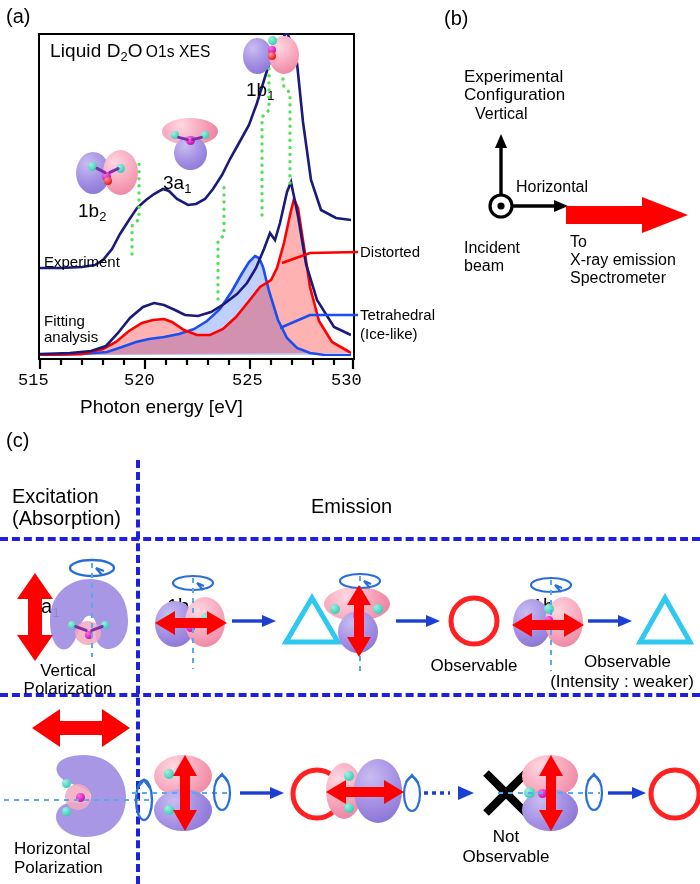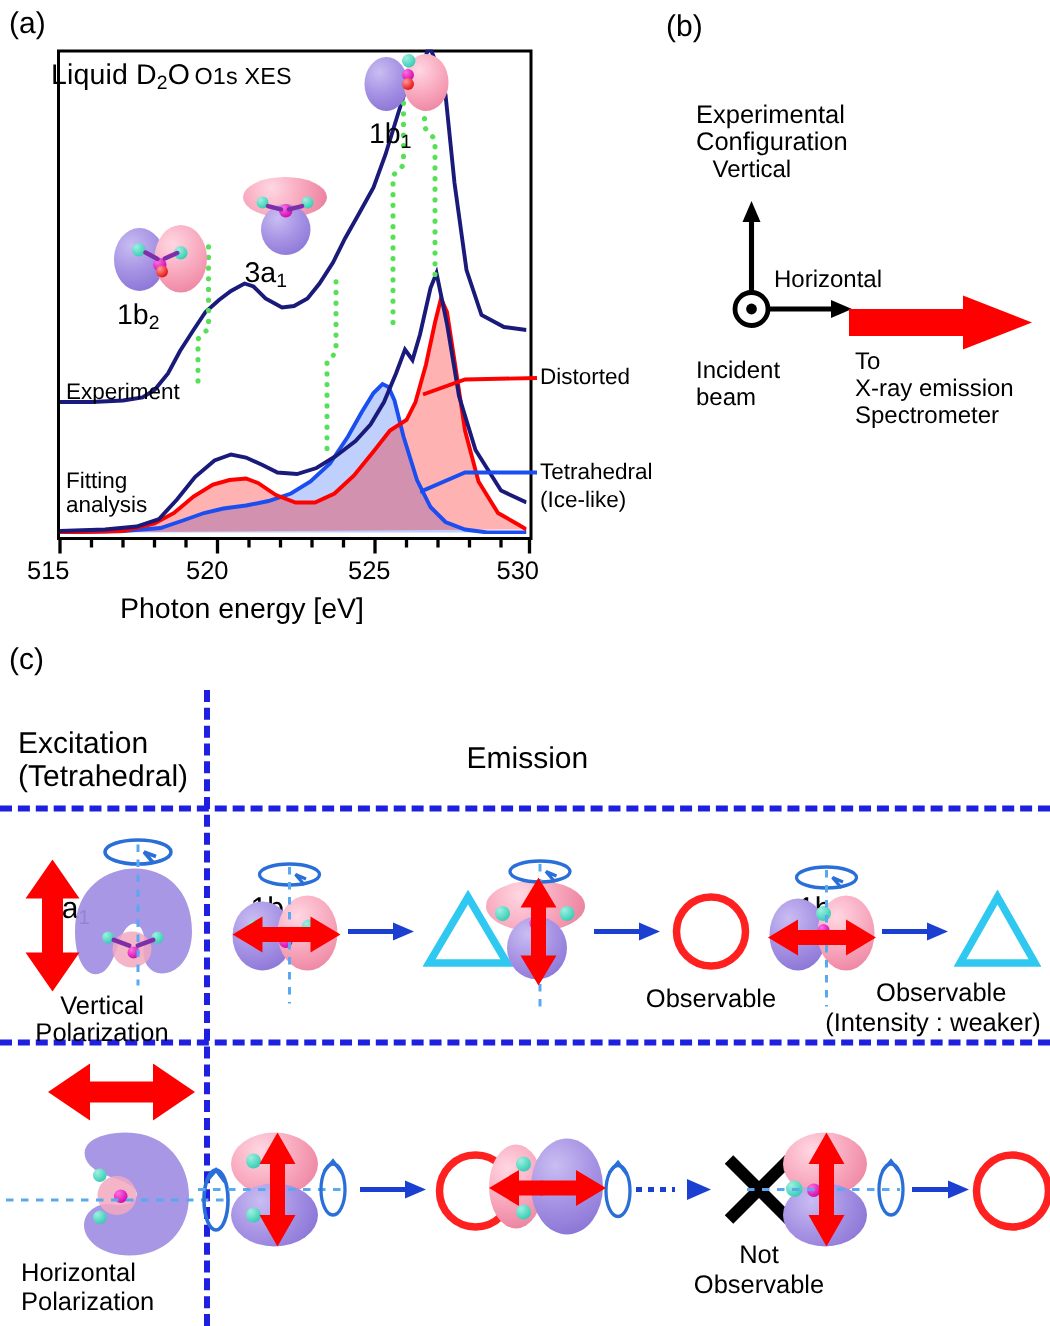--- a/index.html
+++ b/index.html
@@ -15,21 +15,21 @@
   #panel-a{left:0;top:0;width:430px;height:420px;}
   #plot-frame{left:38px;top:33px;width:317px;height:327px;
               border:2.5px solid #000;box-sizing:border-box;background:#fff;}
   #plot-svg{left:38px;top:33px;}
   .plot-title{font-size:19px;letter-spacing:.1px;}
   .plot-sub{font-size:15px;}
   .sub{font-size:.68em;vertical-align:-0.28em;}
   .small-cap{font-size:.82em;}
   .mo-label{font-size:19px;}
   .curve-label{font-size:15px;}
-  .tick-label{font-size:17px;}
+  .tick-label{font-size:17px;font-family:Liberation Mono, monospace;}
   .axis-title{font-size:19px;}
   #ylabel{left:-48px;top:160px;width:190px;text-align:center;
           transform:rotate(-90deg);font-size:18px;}
 
   
   .orb{position:absolute;border-radius:50%;}
   .orb-pink{background:radial-gradient(circle at 34% 28%, #ffd7e2 0%, #f9aec2 42%, #f08da8 78%, #e07b97 100%);}
   .orb-blue{background:radial-gradient(circle at 34% 28%, #c9bdf2 0%, #a793e4 45%, #8f79d8 80%, #7d66ce 100%);}
   .atom-o{background:radial-gradient(circle at 32% 28%, #ff6fe0 0%, #d312b4 70%, #a00d88 100%);border-radius:50%;position:absolute;}
   .atom-d{background:radial-gradient(circle at 32% 28%, #9ff0e0 0%, #3fd0b8 70%, #27a894 100%);border-radius:50%;position:absolute;}
@@ -84,21 +84,21 @@
 
   <svg class="abs" style="left:38px;top:33px;" width="317" height="327" viewBox="0 0 317 327">
     <g stroke="#55e055" stroke-width="3.4" stroke-linecap="round" fill="none" stroke-dasharray="0.1 7">
       <path d="M94,221 L94,193 L101,186 L101,128"></path>
       <path d="M180,266 L180,208 L186,202 L186,148"></path>
       <path d="M224,182 L224,84 L231,77 L231,22"></path>
       <path d="M252,150 L252,60 L245,52 L245,20"></path>
     </g>
   </svg>
 
-  <div class="abs plot-title nosel" style="left:34px;top:40px;white-space:nowrap;"><span>Liquid D</span><span class="sub">2</span><span>O</span><span class="small-cap" style="margin-left:3px;">O1s XES</span></div>
+  <div class="abs plot-title nosel" style="left:50px;top:40px;white-space:nowrap;"><span>Liquid D</span><span class="sub">2</span><span>O</span><span class="small-cap" style="margin-left:3px;">O1s XES</span></div>
 
 
   <div class="abs" style="left:243px;top:33px;width:56px;height:46px;">
     <div class="orb orb-blue" style="left:0px;top:5px;width:29px;height:36px;"></div>
     <div class="orb orb-pink" style="left:26px;top:3px;width:30px;height:38px;"></div>
     <div class="atom-d" style="left:25px;top:3px;width:9px;height:9px;"></div>
     <div class="atom-o" style="left:25px;top:13px;width:8px;height:8px;"></div>
     <div class="atom-r" style="left:25px;top:19px;width:8px;height:8px;"></div>
   </div>
   <div class="abs mo-label nosel" style="left:246px;top:79px;"><span>1b</span><span class="sub">1</span></div>
@@ -202,21 +202,21 @@
 
 <div class="abs" id="panel-c">
 
   <div class="abs panel-letter nosel" style="left:6px;top:5px;">(c)</div>
 
   <div class="divider-v" style="left:136px;top:35px;height:424px;border-color:#1f1fe0;"></div>
   <div class="divider-h" style="left:0px;top:112px;width:700px;border-color:#1f1fe0;"></div>
   <div class="divider-h" style="left:0px;top:268px;width:700px;border-color:#1f1fe0;"></div>
 
   <div class="abs c-head nosel" style="left:12px;top:60px;">Excitation</div>
-  <div class="abs c-head nosel" style="left:12px;top:82px;">(Tetrahedral)</div>
+  <div class="abs c-head nosel" style="left:12px;top:82px;">(Absorption)</div>
   <div class="abs c-head nosel" style="left:311px;top:70px;">Emission</div>
 
   <div class="abs c-mo nosel" style="left:30px;top:123px;"><span>4a</span><span class="sub">1</span></div>
 
   <div class="abs" style="left:44px;top:152px;width:88px;height:78px;">
     <svg width="88" height="78" viewBox="0 0 88 78">
       <path d="M6,44 C6,14 28,2 46,2 C66,2 84,16 84,44 C84,62 74,72 64,72 C56,72 50,64 52,54 C54,42 46,34 40,42 C34,50 34,62 26,70 C16,78 6,66 6,44 Z" fill="#a08ee2" opacity="0.92"></path>
       <ellipse cx="44" cy="56" rx="13" ry="12" fill="#f2a8c0" opacity="0.85"></ellipse>
     </svg>
     <div class="atom-d" style="left:24px;top:44px;width:8px;height:8px;"></div>

